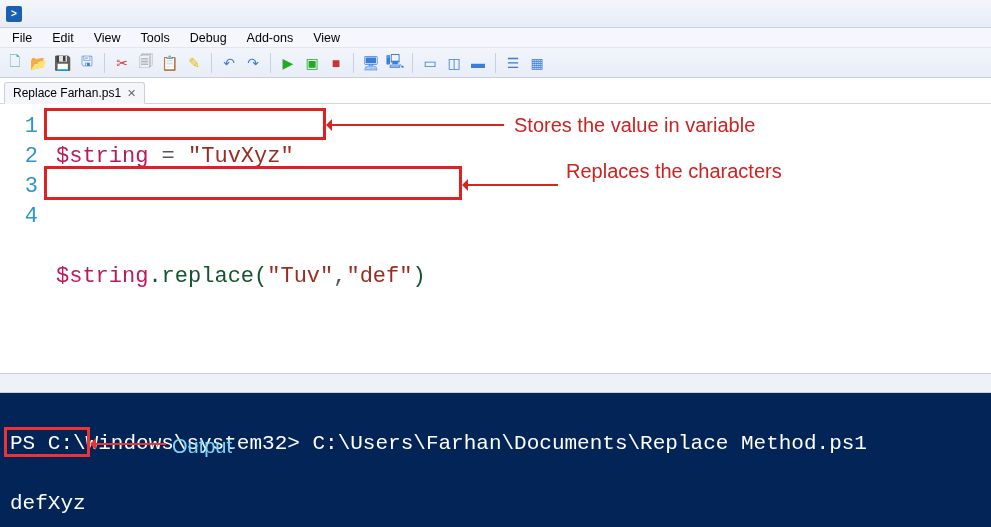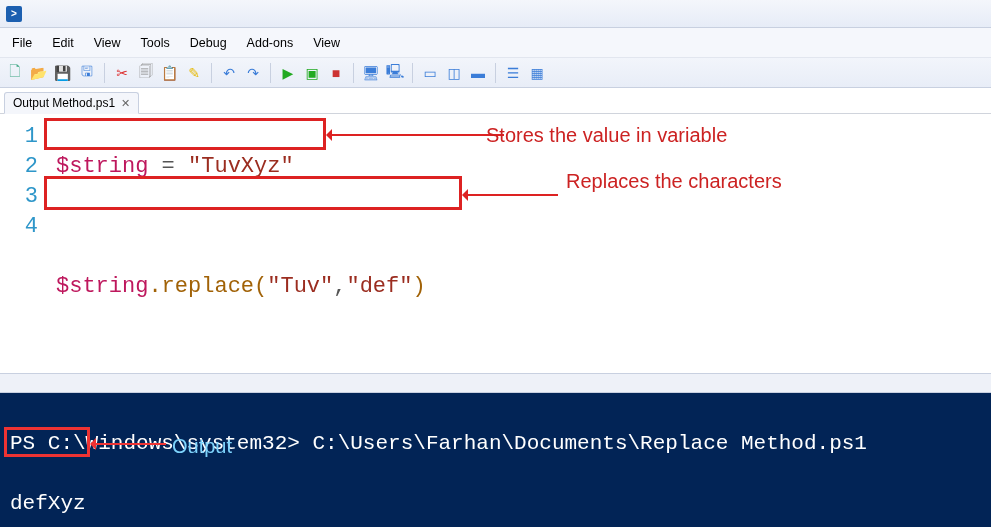--- a/index.html
+++ b/index.html
@@ -27,21 +27,21 @@
   .titlebar .appicon {
     width: 16px; height: 16px;
     background: #1b5fb0;
     margin-right: 6px;
     display: flex; align-items: center; justify-content: center;
     color: #fff; font-size: 10px; font-weight: bold;
     border-radius: 2px;
   }
   
   .menubar {
-    height: 30px;
+    height: 20px;
     background: #f5f7fc;
     display: flex;
     align-items: center;
     padding: 0 2px;
     border-bottom: 1px solid #e2e6ef;
     font-size: 12.5px;
   }
   .menubar span {
     padding: 2px 10px;
     cursor: default;
@@ -110,21 +110,21 @@
   .code {
     flex: 1;
     padding: 8px 0 0 8px;
     line-height: 30px;
     position: relative;
     white-space: pre;
   }
   .tok-var { color: #be185d; }
   .tok-op { color: #555; }
   .tok-str { color: #9b2d20; }
-  .tok-method { color: #a16207; }
+  .tok-method { color: #14532d; }
   
   .redbox {
     position: absolute;
     border: 3px solid #d22;
   }
   .arrow {
     position: absolute;
     height: 2px;
     background: #d22;
   }
@@ -207,21 +207,21 @@
   <span class="tbtn" style="color:#3b7dd8;">▭</span>
   <span class="tbtn" style="color:#3b7dd8;">◫</span>
   <span class="tbtn" style="color:#3b7dd8;">▬</span>
   <span class="tsep"></span>
   <span class="tbtn" style="color:#3b7dd8;">☰</span>
   <span class="tbtn" style="color:#3b7dd8;">▦</span>
 </div>
 
 <div class="tabstrip">
   <div class="tab">
-    <span>Output Method.ps1</span>
+    <span>Replace Farhan.ps1</span>
     <span class="x">✕</span>
   </div>
 </div>
 
 <div class="editor">
   <div class="gutter">
     <div>1</div>
     <div>2</div>
     <div>3</div>
     <div>4</div>
@@ -231,21 +231,21 @@
 <div>&nbsp;</div>
 <div><span class="tok-var">$string</span><span class="tok-method">.replace(</span><span class="tok-str">"Tuv"</span><span class="tok-op">,</span><span class="tok-str">"def"</span><span class="tok-method">)</span></div>
 <div>&nbsp;</div>
 
     
     <div class="redbox" style="left:-4px; top:4px; width:282px; height:32px;"></div>
     <div class="redbox" style="left:-4px; top:62px; width:418px; height:34px;"></div>
 
     
     <div class="arrow" style="left:284px; top:20px; width:172px;"></div>
-    <div class="annot" style="left:438px; top:6px;">Stores the value in variable</div>
+    <div class="annot" style="left:466px; top:6px;">Stores the value in variable</div>
 
     
     <div class="arrow" style="left:420px; top:80px; width:90px;"></div>
     <div class="annot" style="left:518px; top:52px;">Replaces the characters</div>
   </div>
 </div>
 
 <div class="splitter"></div>
 
 <div class="console">

